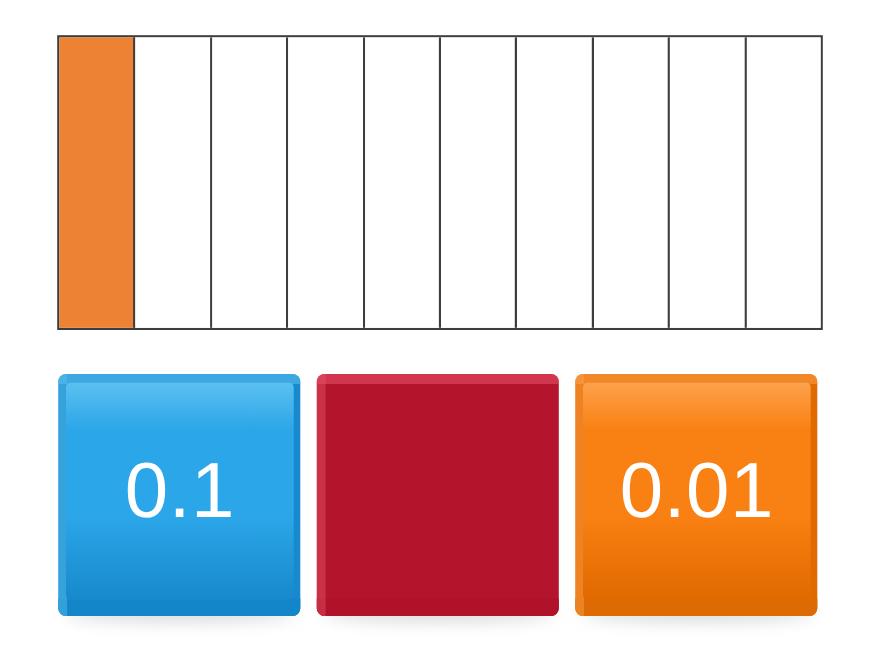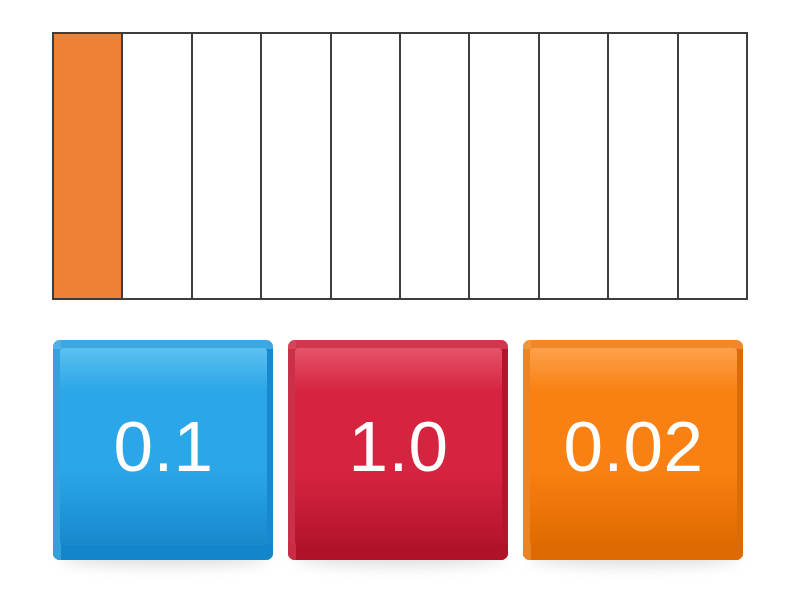--- a/index.html
+++ b/index.html
@@ -177,28 +177,25 @@
     <div class="tile-face" style="background: linear-gradient(rgb(91, 192, 240) 0%, rgb(43, 166, 232) 22%, rgb(43, 166, 232) 62%, rgb(23, 137, 204) 100%);">
       <span class="tile-label" style="color: rgb(255, 255, 255);">0.1</span>
     </div>
   </div>
 
   <div class="tile" id="tile-1">
     <div class="tile-body" style="background: rgb(181, 20, 45);"></div>
     <div class="tile-lip" style="background: rgb(176, 18, 41);"></div>
     <div class="tile-bevel-top" style="background: rgb(229, 83, 106);"></div>
     <div class="tile-bevel-left" style="background: rgb(229, 83, 106);"></div>
-    <div class="tile-face" style="background: linear-gradient(rgb(229, 83, 106) 0%, rgb(214, 36, 64) 22%, rgb(214, 36, 64) 62%, rgb(181, 20, 45) 100%);">
-      <span class="tile-label" style="color: rgb(255, 255, 255);">1.0</span>
-    </div>
   </div>
 
   <div class="tile" id="tile-2">
     <div class="tile-body" style="background: rgb(224, 106, 0);"></div>
     <div class="tile-lip" style="background: rgb(221, 106, 2);"></div>
     <div class="tile-bevel-top" style="background: rgb(253, 161, 75);"></div>
     <div class="tile-bevel-left" style="background: rgb(253, 161, 75);"></div>
     <div class="tile-face" style="background: linear-gradient(rgb(253, 161, 75) 0%, rgb(249, 128, 18) 22%, rgb(249, 128, 18) 62%, rgb(224, 106, 0) 100%);">
-      <span class="tile-label" style="color: rgb(255, 255, 255);">0.02</span>
+      <span class="tile-label" style="color: rgb(255, 255, 255);">0.01</span>
     </div>
   </div>
 
 </div>
 
 </body></html>

